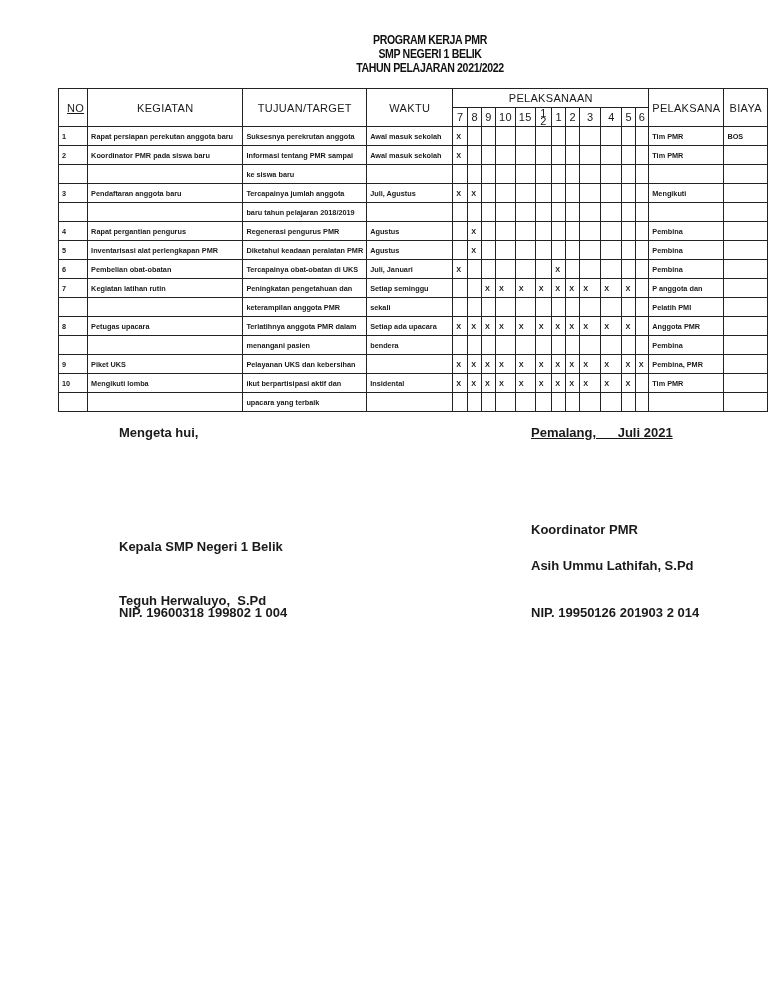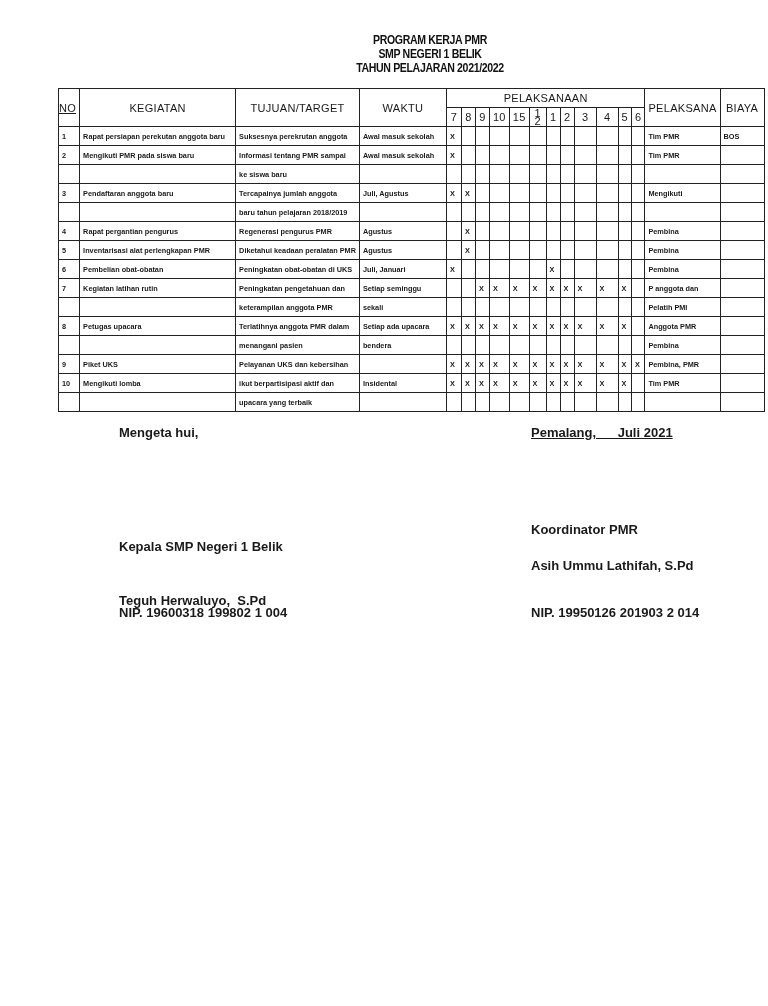--- a/index.html
+++ b/index.html
@@ -49,21 +49,21 @@
       <col style="width:14px">
     <col style="width:22px">
       <col style="width:22px">
       <col style="width:13px">
       <col style="width:12px">
     <col style="width:65px">
       <col style="width:44px">
   </colgroup>
   <thead>
     <tr>
-      <th class="tall" rowspan="2" style="text-align:left;padding-left:0;text-decoration:underline;">NO</th>
+      <th class="tall" rowspan="2" style="text-align:left;padding-left:8px;text-decoration:underline;">NO</th>
       <th class="tall" rowspan="2">KEGIATAN</th>
       <th class="tall" rowspan="2">TUJUAN/TARGET</th>
       <th class="tall" rowspan="2">WAKTU</th>
       <th class="pel" colspan="12">PELAKSANAAN</th>
       <th class="tall" rowspan="2">PELAKSANA</th>
       <th class="tall" rowspan="2">BIAYA</th>
     </tr>
     <tr id="month-row">
         <th class="month">7</th>
         <th class="month">8</th>
@@ -96,21 +96,21 @@
         <td class="mark"></td>
         <td class="mark"></td>
         <td class="mark"></td>
         <td class="mark"></td>
         <td class="mark"></td>
         <td>Tim PMR</td>
         <td>BOS</td>
       </tr>
       <tr>
         <td class="no">2</td>
-        <td>Mengikuti PMR pada siswa baru</td>
+        <td>Koordinator PMR pada siswa baru</td>
         <td>Informasi tentang PMR sampai</td>
         <td>Awal masuk sekolah</td>
         <td class="mark">X</td>
         <td class="mark"></td>
         <td class="mark"></td>
         <td class="mark"></td>
         <td class="mark"></td>
         <td class="mark"></td>
         <td class="mark"></td>
         <td class="mark"></td>
@@ -217,21 +217,21 @@
         <td class="mark"></td>
         <td class="mark"></td>
         <td class="mark"></td>
         <td class="mark"></td>
         <td>Pembina</td>
         <td></td>
       </tr>
       <tr>
         <td class="no">6</td>
         <td>Pembelian obat-obatan</td>
-        <td>Peningkatan obat-obatan di UKS</td>
+        <td>Tercapainya obat-obatan di UKS</td>
         <td>Juli, Januari</td>
         <td class="mark">X</td>
         <td class="mark"></td>
         <td class="mark"></td>
         <td class="mark"></td>
         <td class="mark"></td>
         <td class="mark"></td>
         <td class="mark">X</td>
         <td class="mark"></td>
         <td class="mark"></td>

